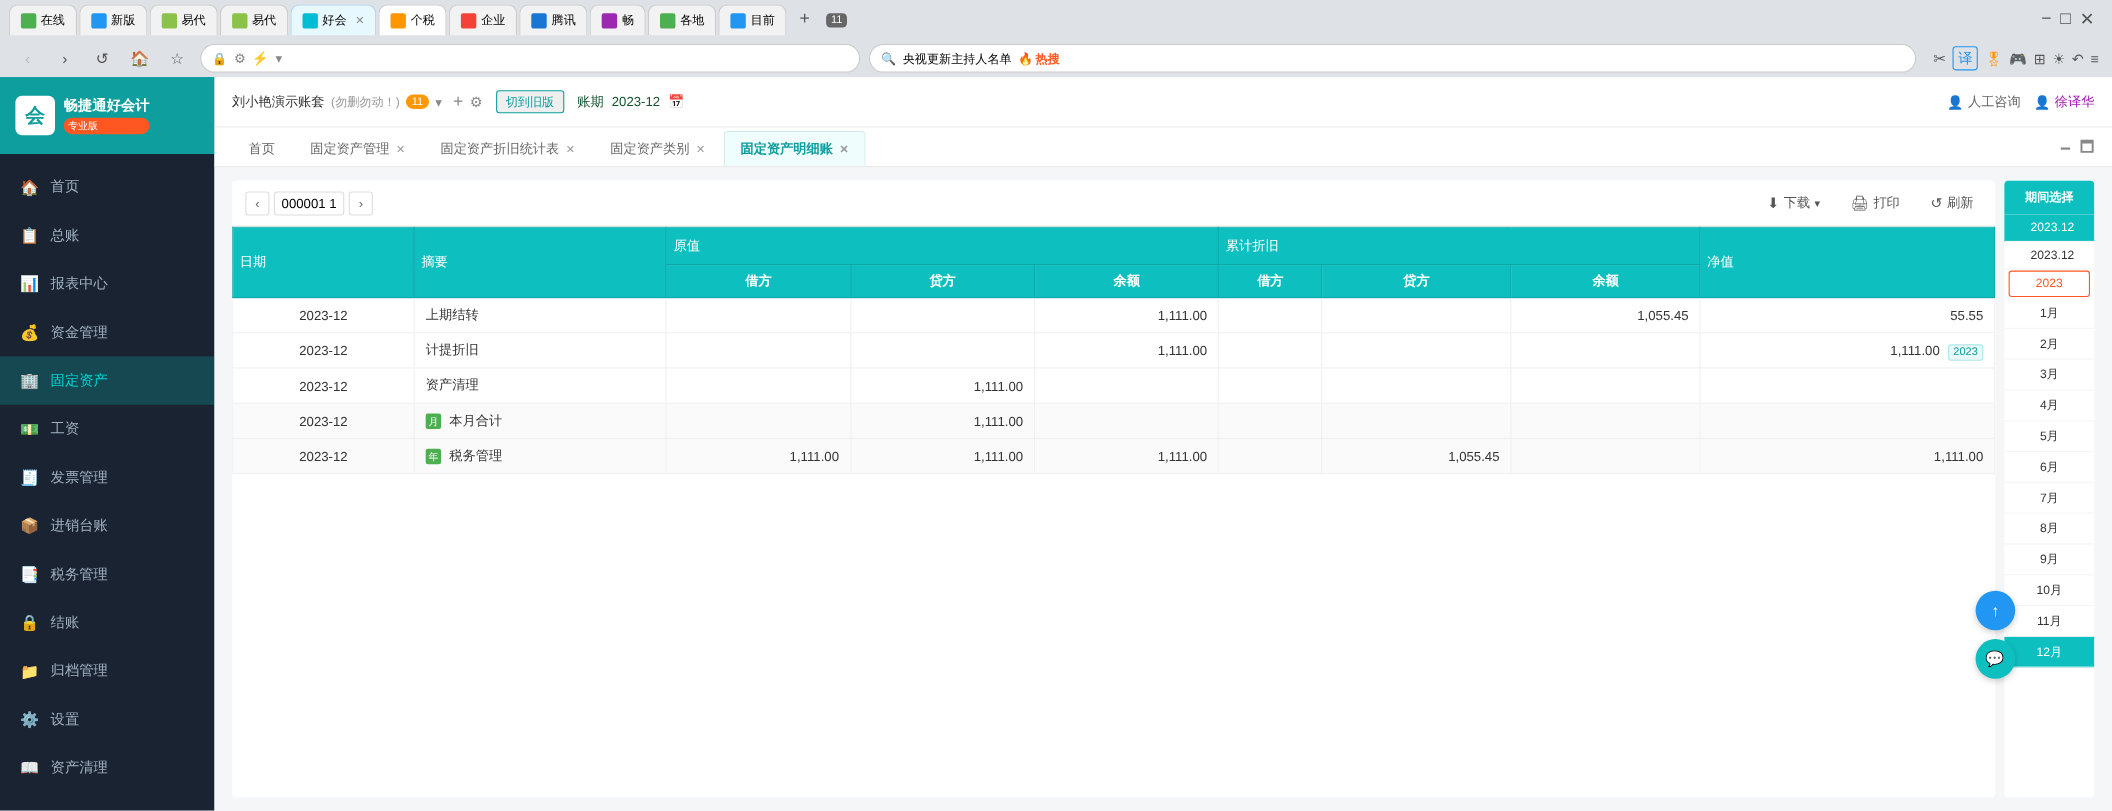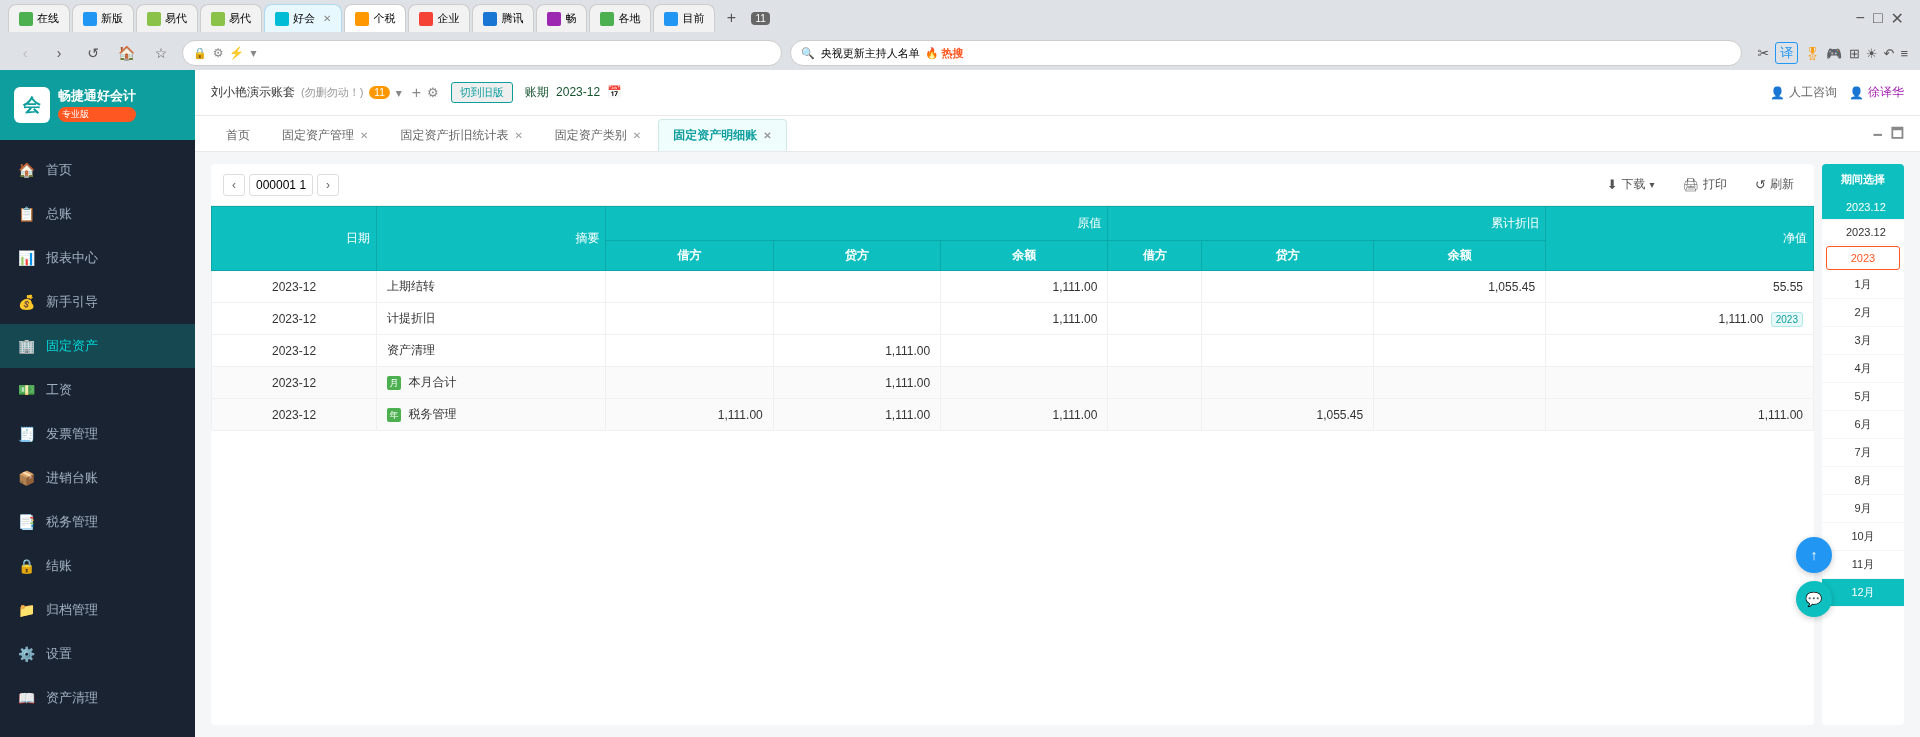--- a/index.html
+++ b/index.html
@@ -69,21 +69,21 @@
     .nav-arrows { display: flex; align-items: center; gap: 4px; }
     .arrow-btn { width: 22px; height: 22px; display: flex; align-items: center; justify-content: center; border: 1px solid #ddd; border-radius: 3px; cursor: pointer; color: #666; font-size: 12px; }
     .page-num { border: 1px solid #ddd; height: 22px; padding: 0 6px; border-radius: 3px; font-size: 12px; display: flex; align-items: center; }
     .toolbar-right { margin-left: auto; display: flex; align-items: center; gap: 12px; }
     .toolbar-btn { display: flex; align-items: center; gap: 4px; font-size: 12px; color: #555; cursor: pointer; padding: 4px 8px; border-radius: 3px; }
     .toolbar-btn .icon { font-size: 13px; }
 
     
     .ledger-table { flex: 1; overflow: auto; }
     table { width: 100%; border-collapse: collapse; }
-    .table-header-row th { background: #0ebfbf; color: #fff; text-align: right; padding: 8px 6px; font-size: 12px; font-weight: normal; border: 1px solid #0aa8a8; }
+    .table-header-row th { background: #0ebfbf; color: #fff; text-align: left; padding: 8px 6px; font-size: 12px; font-weight: normal; border: 1px solid #0aa8a8; }
     .table-subheader th { background: #0ebfbf; color: #fff; text-align: center; padding: 6px; font-size: 12px; border: 1px solid #0aa8a8; }
     tbody tr { border-bottom: 1px solid #f0f0f0; }
     tbody td { padding: 7px 10px; font-size: 12px; color: #333; border: 1px solid #f0f0f0; text-align: center; }
     tbody td.text-left { text-align: left; }
     tbody td.text-right { text-align: right; }
     .row-subtotal td { background: #fafafa; }
     .row-total td { background: #fafafa; }
     .subtotal-icon { display: inline-block; width: 14px; height: 14px; background: #4CAF50; color: #fff; font-size: 9px; border-radius: 2px; text-align: center; line-height: 14px; margin-right: 4px; }
     .period-highlight { background: #e8f8f8; border-radius: 3px; padding: 1px 4px; font-size: 10px; color: #0e9e9e; border: 1px solid #b0e8e8; }
 
@@ -210,21 +210,21 @@
       <div class="nav-item">
         <div class="nav-icon">📋</div>
         <span>总账</span>
       </div>
       <div class="nav-item">
         <div class="nav-icon">📊</div>
         <span>报表中心</span>
       </div>
       <div class="nav-item">
         <div class="nav-icon">💰</div>
-        <span>新手引导</span>
+        <span>资金管理</span>
       </div>
       <div class="nav-item active">
         <div class="nav-icon">🏢</div>
         <span>固定资产</span>
       </div>
       <div class="nav-item">
         <div class="nav-icon">💵</div>
         <span>工资</span>
       </div>
       <div class="nav-item">

